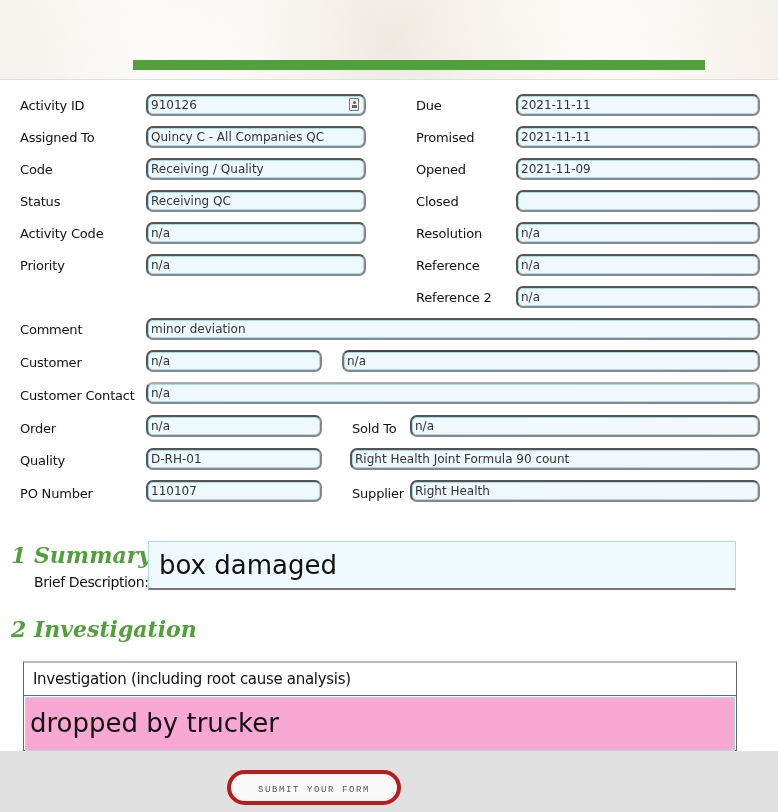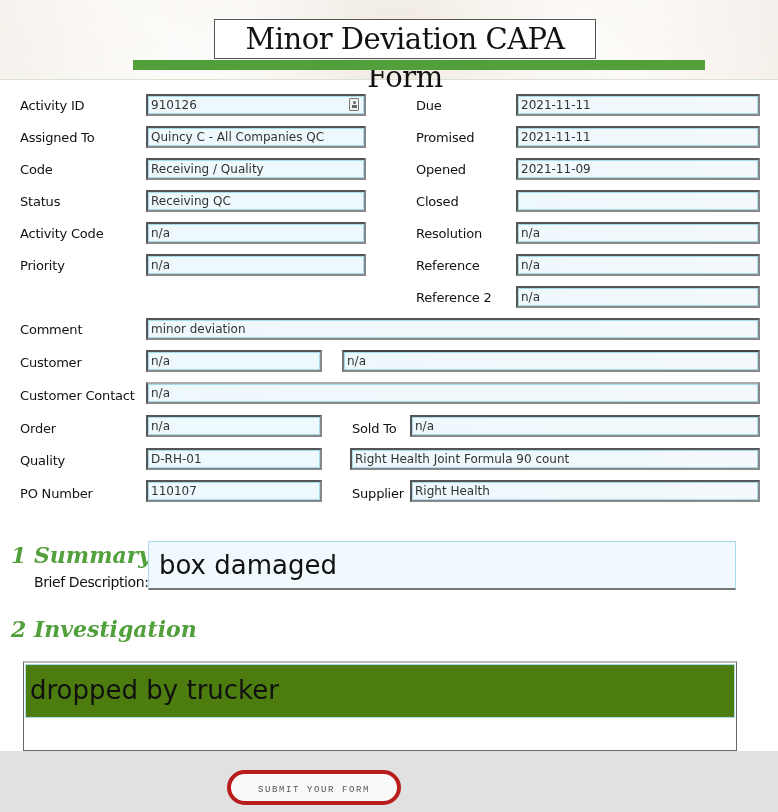--- a/index.html
+++ b/index.html
@@ -28,21 +28,21 @@
     position: absolute; font-size: 13px; color: #111; line-height: 16px;
     font-family: "DejaVu Sans", sans-serif; letter-spacing: -0.2px;
   }
   .fld {
     position: absolute; height: 22px;
     background: #eef9fd;
     border-top: 2px solid #555; border-left: 2px solid #555;
     border-right: 2px solid #888; border-bottom: 2px solid #888;
     box-shadow: inset 0 0 0 1px #a8dced;
     font-size: 12px; line-height: 18px; padding-left: 3px; color: #333;
-    font-family: "DejaVu Sans", sans-serif; white-space: nowrap; overflow: hidden;
+    font-family: "DejaVu Sans", sans-serif; white-space: nowrap; overflow: hidden; border-radius: 7px;
   }
   .fld.wide-right { background: linear-gradient(90deg, #eef9fd 0%, #f3f8fb 100%); }
   .idicon {
     position: absolute; right: 5px; top: 2px; width: 10px; height: 13px;
     border: 1px solid #777; border-radius: 1px; background: #f2f2f2;
   }
   .idicon::before {
     content: ""; position: absolute; left: 3px; top: 2px; width: 3px; height: 3px; border-radius: 50%; background: #666;
   }
   .idicon::after {
@@ -62,39 +62,38 @@
 
   .inv-box {
     position: absolute; left: 23px; top: 661px; width: 714px; height: 90px;
     border: 1px solid #666; border-top: 2px solid #bbb; background: #fff;
   }
   .inv-head {
     height: 33px; border-bottom: 1px solid #666; font-size: 15px; line-height: 33px;
     padding-left: 9px; color: #111; letter-spacing: -0.3px;
   }
   .inv-fld {
-    height: 54px; margin: 1px 1px 0 1px; background: #4d7c0f; border: 1px solid #a8dced;
+    height: 54px; margin: 1px 1px 0 1px; background: #f9a8d4; border: 1px solid #a8dced;
     font-size: 26px; line-height: 50px; padding-left: 4px; color: #111;
   }
 
   .footer {
     position: absolute; left: 0; top: 751px; width: 778px; height: 61px; background: #e1e1e1;
   }
   .submit-btn {
     position: absolute; left: 227px; top: 19px; width: 174px; height: 35px;
     border-radius: 18px; background: #f9f9f9; border: 4px solid #b91c1c;
     font-size: 9px; letter-spacing: 1.6px; color: #555; text-align: center; line-height: 33px;
     font-family: Liberation Mono, monospace; cursor: pointer;
   }
 </style>
 </head>
 <body>
 
 <div class="header">
-  <div class="title-box">Minor Deviation CAPA Form</div>
   <div class="title-bar"></div>
 </div>
 
 <span class="lbl" style="left:20px;top:98px;">Activity ID</span>
 <div class="fld" style="left:146px;top:94px;width:220px;">
   <span>910126</span>
   <span class="idicon"></span>
 </div>
 
 <span class="lbl" style="left:20px;top:130px;">Assigned To</span>
@@ -156,18 +155,19 @@
 <div class="fld" style="left:146px;top:480px;width:176px;">110107</div>
 <span class="lbl" style="left:352px;top:486px;">Supplier</span>
 <div class="fld wide-right" style="left:410px;top:480px;width:350px;">Right Health</div>
 
 <div class="section-title" style="left:11px;top:542px;">1 Summary</div>
 <span class="brief-lbl">Brief Description:</span>
 <div class="brief-fld">box damaged</div>
 
 <div class="section-title" style="left:11px;top:616px;">2 Investigation</div>
 <div class="inv-box">
+  <div class="inv-head">Investigation (including root cause analysis)</div>
   <div class="inv-fld">dropped by trucker</div>
 </div>
 
 <div class="footer">
   <div class="submit-btn">SUBMIT YOUR FORM</div>
 </div>
 
 </body></html>

